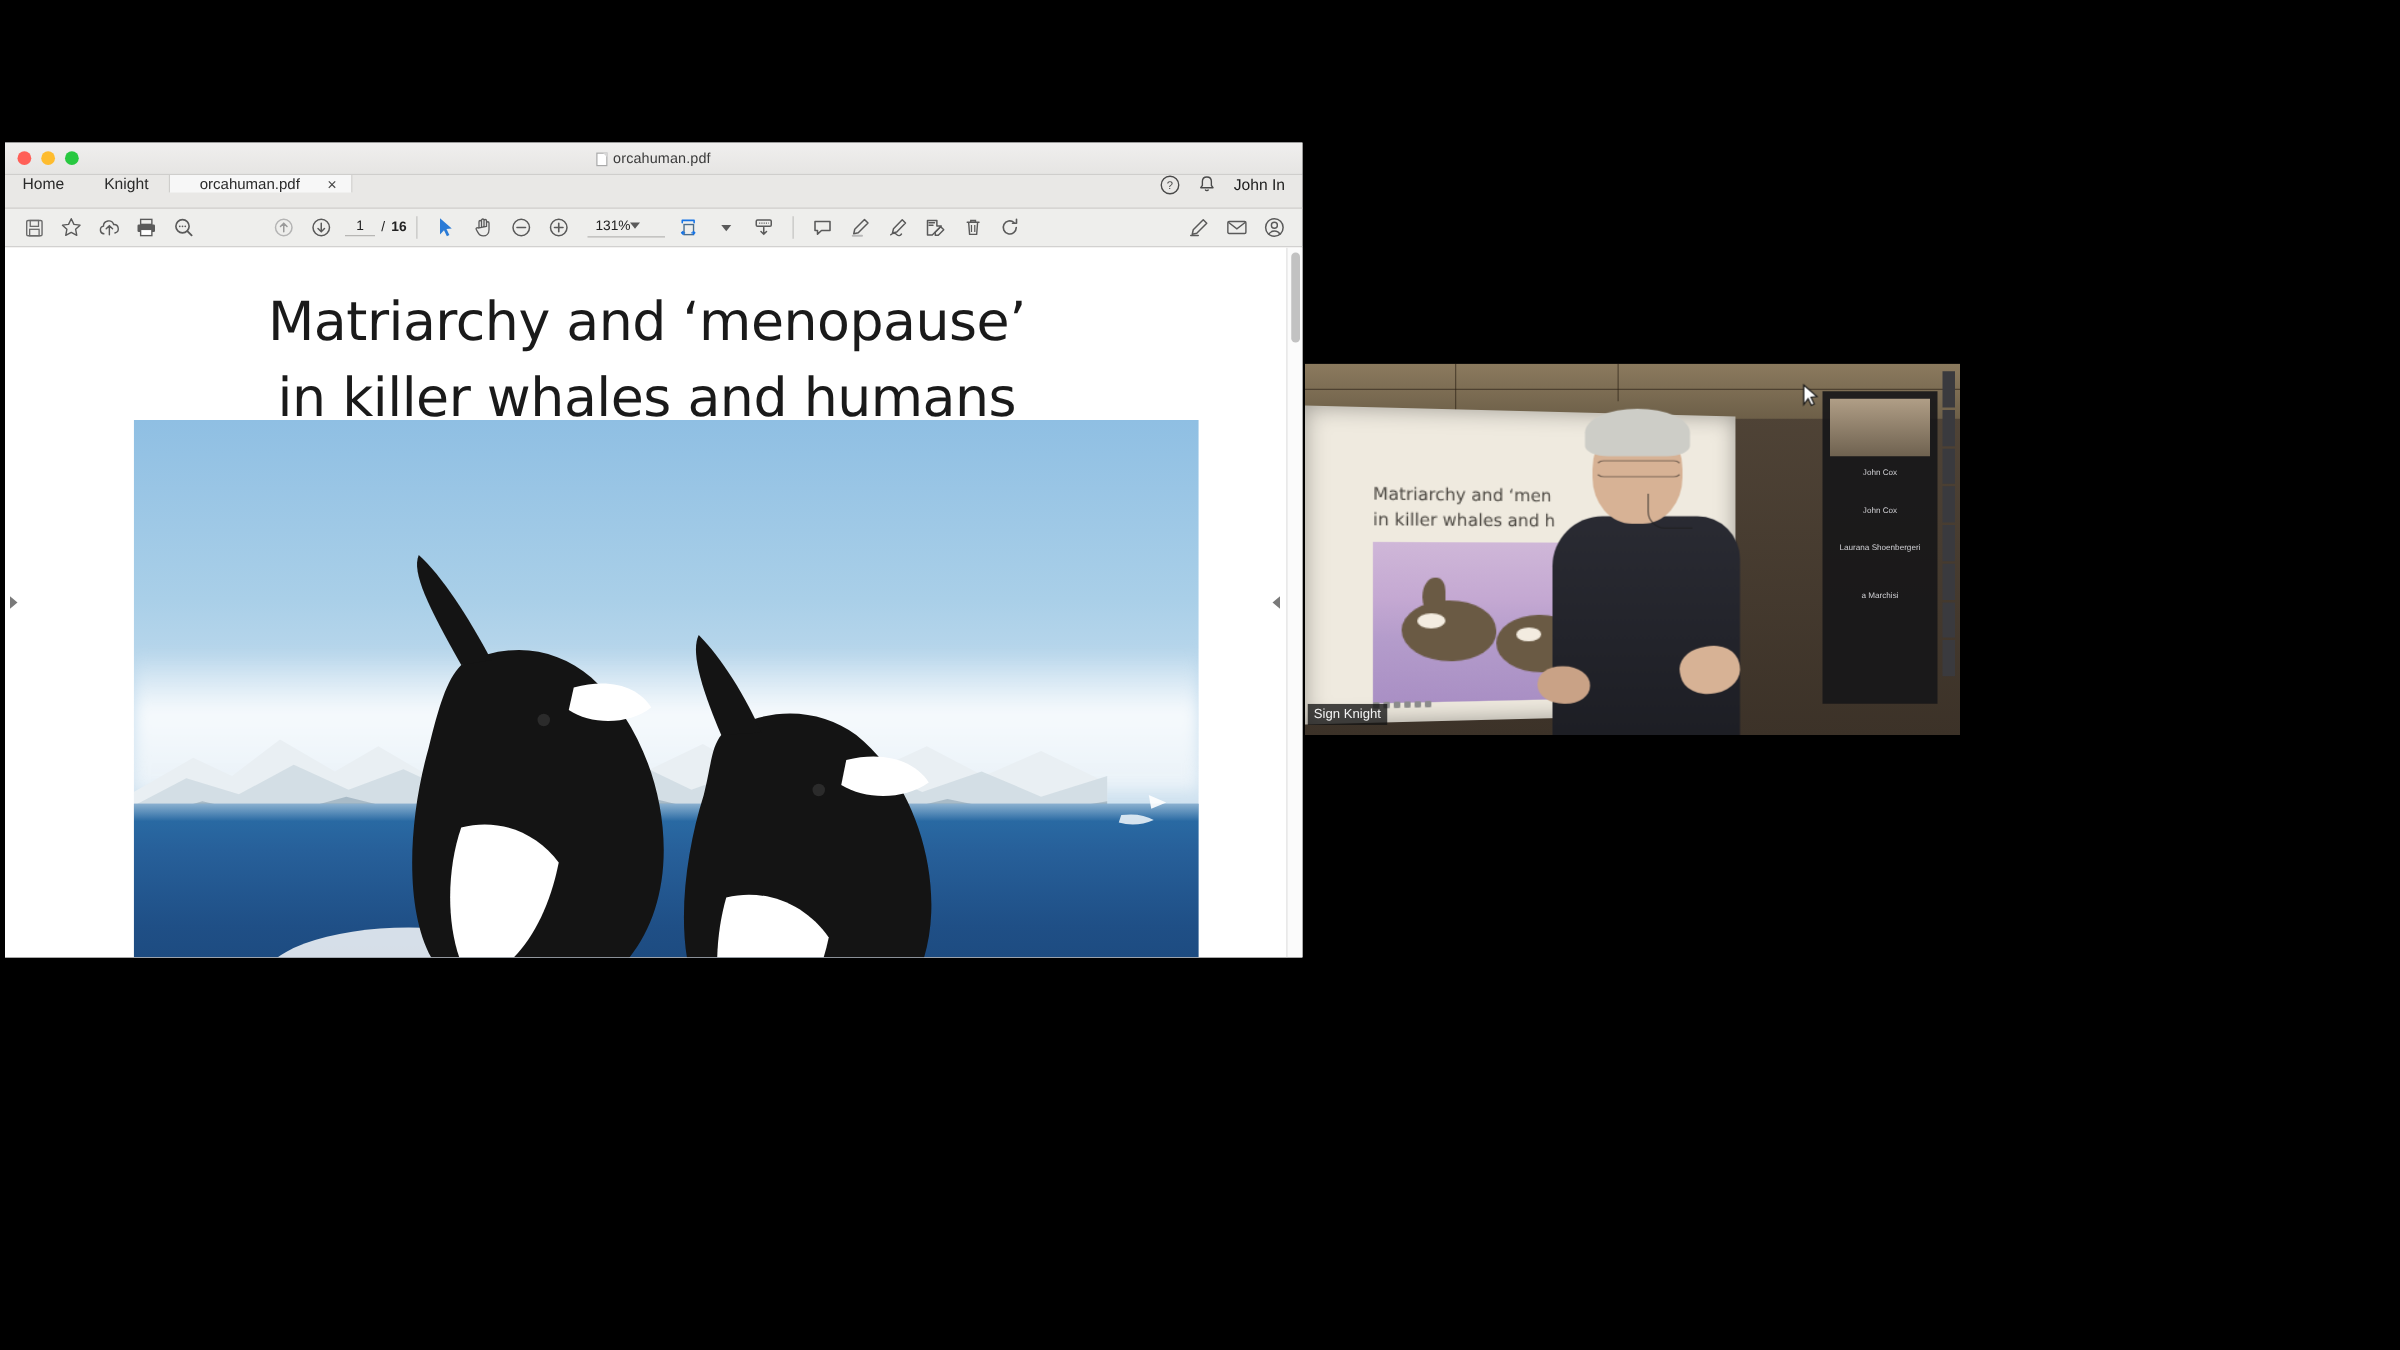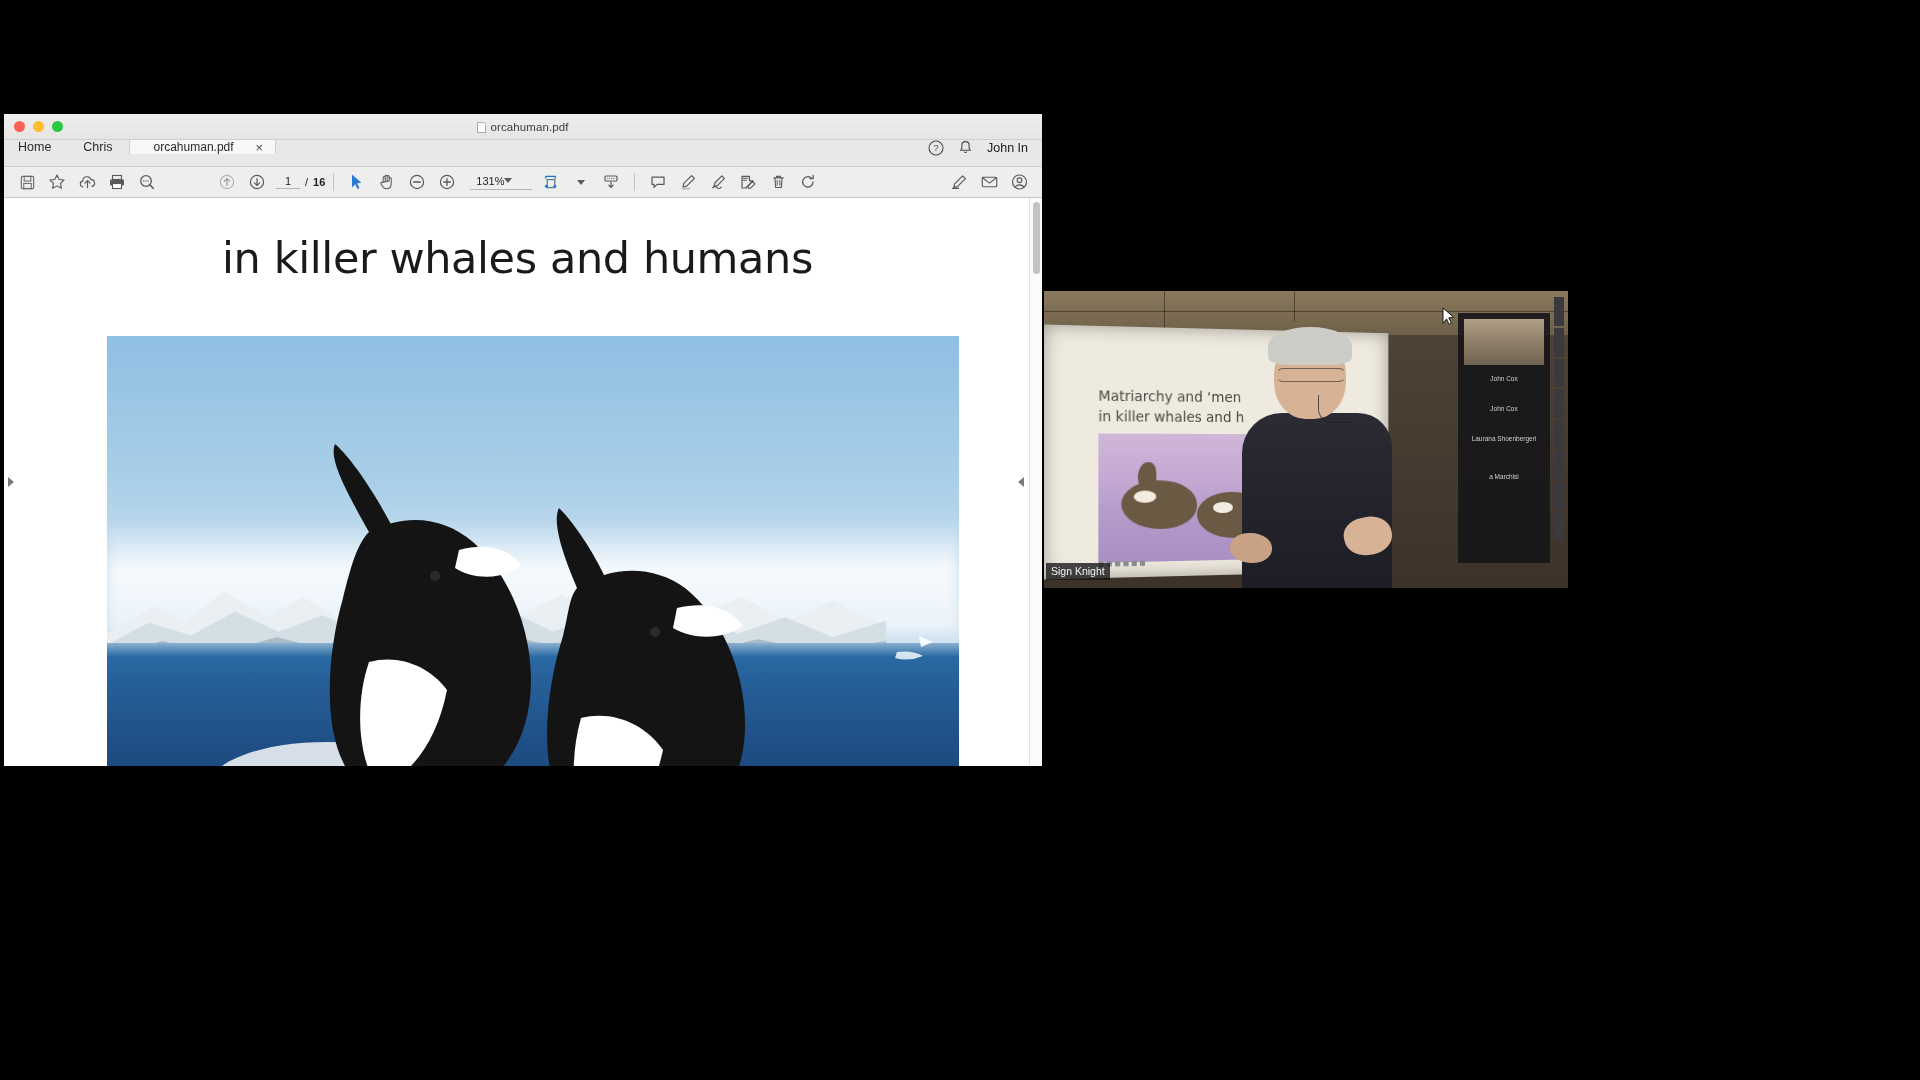--- a/index.html
+++ b/index.html
@@ -290,21 +290,21 @@
         <span class="doc-mini"></span>
         <span>orcahuman.pdf</span>
       </div>
     </div>
 
     <div class="tabstrip">
       <div class="menu-item">
         <span>Home</span>
       </div>
       <div class="menu-item">
-        <span>Chris</span>
+        <span>Knight</span>
       </div>
       <div class="tab-doc">
         <span>orcahuman.pdf</span>
         <span class="tab-close">×</span>
       </div>
       <div class="tabstrip-right">
         <span>
           <svg width="16" height="16" viewBox="0 0 16 16">
             <circle cx="8" cy="8" r="7" fill="none" stroke="#4a4a4a" stroke-width="1.1"></circle>
             <text x="8" y="11.4" font-size="9" text-anchor="middle" fill="#4a4a4a" font-family="Liberation Sans">?</text>
@@ -491,20 +491,21 @@
 
     <div class="docarea">
 
       <div class="leftrail">
         <div class="rail-arrow"></div>
       </div>
 
       <div class="page-holder">
 
         <div class="slide-title">
+          <div>Matriarchy and ‘menopause’</div>
           <div>in killer whales and humans</div>
         </div>
 
         <div class="photo">
           <div class="sky"></div>
           <div class="cloudband"></div>
 
           <svg class="mountains" viewBox="0 0 852 112" preserveAspectRatio="none">
             <path d="M0 74 L52 44 L86 60 L128 28 L176 56 L214 34 L262 62 L310 30 L356 58 L404 26 L452 54
                      L498 32 L548 60 L598 30 L646 56 L694 34 L744 60 L794 38 L852 66 L852 112 L0 112 Z" fill="#e9eff3"></path>

